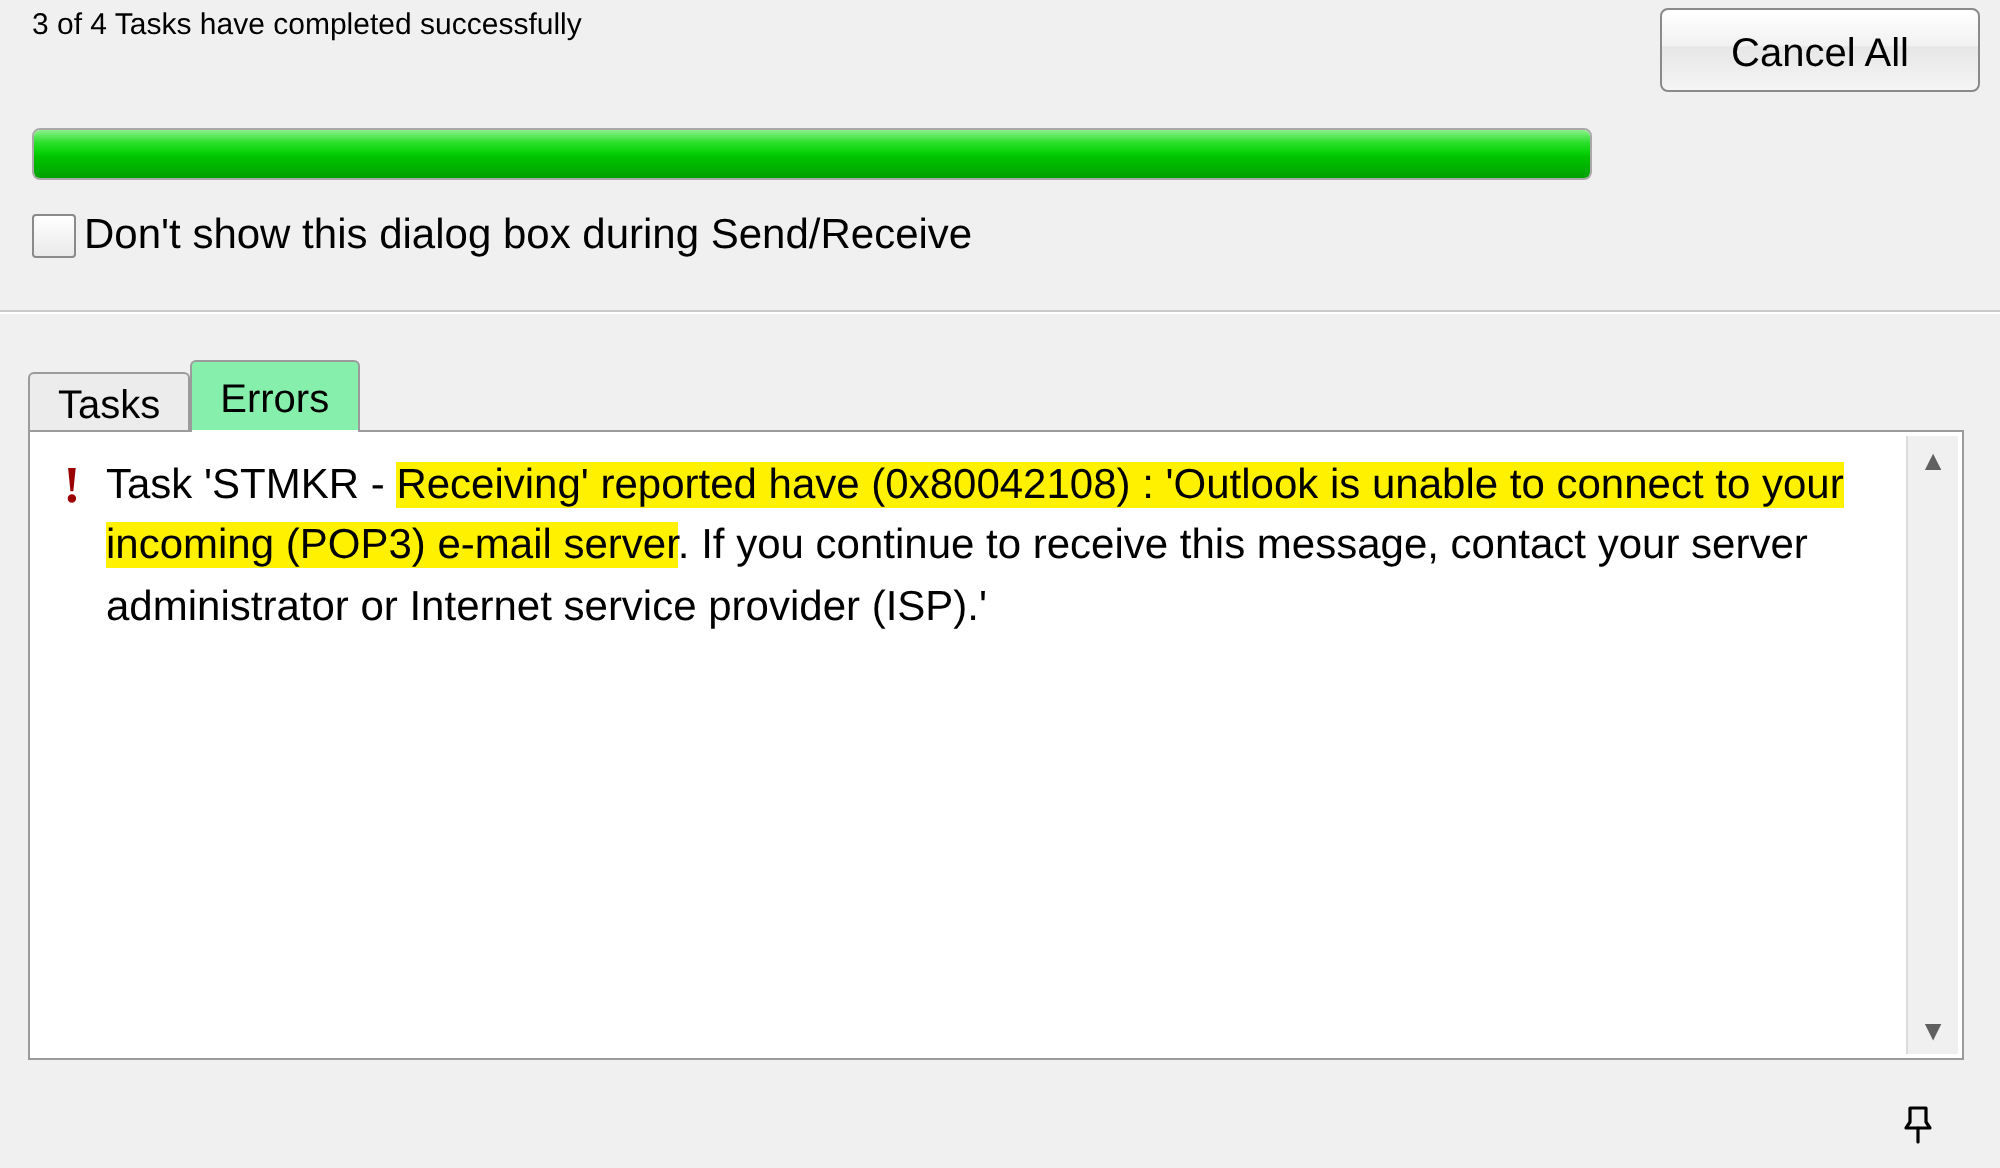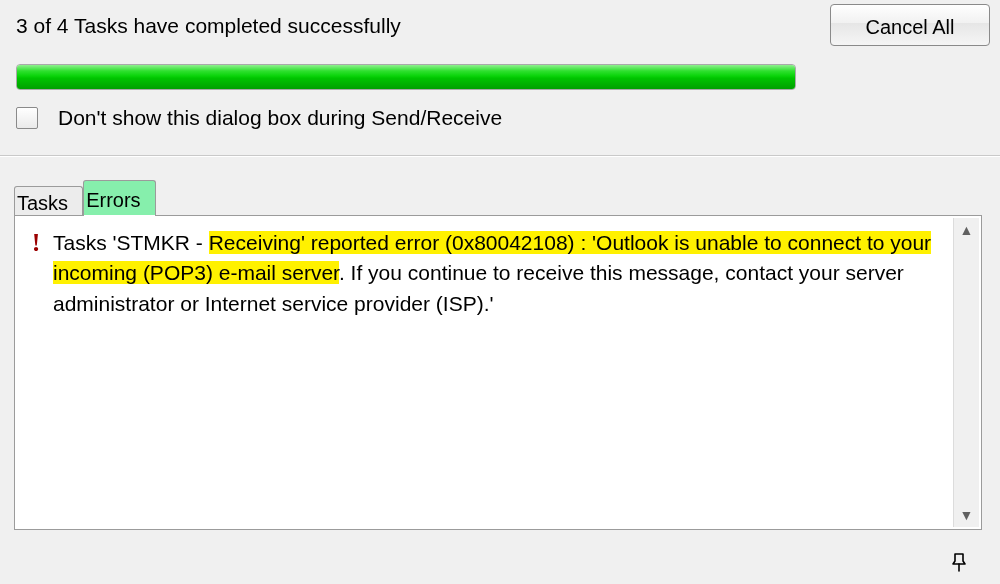--- a/index.html
+++ b/index.html
@@ -19,22 +19,22 @@
     width: 100%;
     height: 100%;
     padding: 4px 10px 10px 16px;
   }
   .top-row {
     display: flex;
     align-items: flex-start;
     justify-content: space-between;
   }
   .status-text {
-    margin-top: 10px;
-    font-size: 21px;
+    margin-top: 0;
+    font-size: 15px;
   }
   .button-col {
     display: flex;
     flex-direction: column;
     gap: 20px;
     width: 160px;
   }
   .win-btn {
     height: 42px;
     border: 1px solid #8a8a8a;
@@ -65,21 +65,21 @@
       #0bd40b 45%,
       #00c400 55%,
       #00a000 100%);
   }
   .dont-show-row {
     position: absolute;
     left: 16px;
     top: 106px;
     display: flex;
     align-items: center;
-    gap: 20px;
+    gap: 4px;
     font-size: 21px;
   }
   .checkbox-visual {
     width: 22px;
     height: 22px;
     border: 1px solid #8a8a8a;
     background: linear-gradient(to bottom, #ffffff, #eaeaea);
     border-radius: 2px;
     flex: none;
   }
@@ -94,21 +94,21 @@
   }
   .tabs {
     position: absolute;
     left: 14px;
     top: 180px;
     display: flex;
     align-items: flex-end;
   }
   .tab {
     height: 36px;
-    padding: 4px 14px 0 2px;
+    padding: 4px 14px 0 14px;
     border: 1px solid #9b9b9b;
     border-bottom: none;
     background: #f4f4f4;
     border-radius: 3px 3px 0 0;
     font-size: 20px;
     cursor: pointer;
     display: flex;
     align-items: center;
     text-align: right;
   }
@@ -221,21 +221,21 @@
 
   <div class="tabs">
     <div class="tab inactive">Tasks</div>
     <div class="tab active">Errors</div>
   </div>
 
   <div class="tab-panel">
     <div class="error-item">
       <div class="err-icon">!</div>
       <div class="err-text">
-        <span>Tasks 'STMKR - </span><span class="highlight">Receiving' reported error (0x80042108) : 'Outlook is unable to connect to your incoming (POP3) e-mail server</span><span>. If you continue to receive this message, contact your server administrator or Internet service provider (ISP).'</span>
+        <span>Task 'STMKR - </span><span class="highlight">Receiving' reported have (0x80042108) : 'Outlook is unable to connect to your incoming (POP3) e-mail server</span><span>. If you continue to receive this message, contact your server administrator or Internet service provider (ISP).'</span>
       </div>
     </div>
 
     <div class="scroll-track">
       <div class="scroll-arrow">▲</div>
       <div class="scroll-arrow">▼</div>
     </div>
   </div>
 
   <div class="pin-icon">

